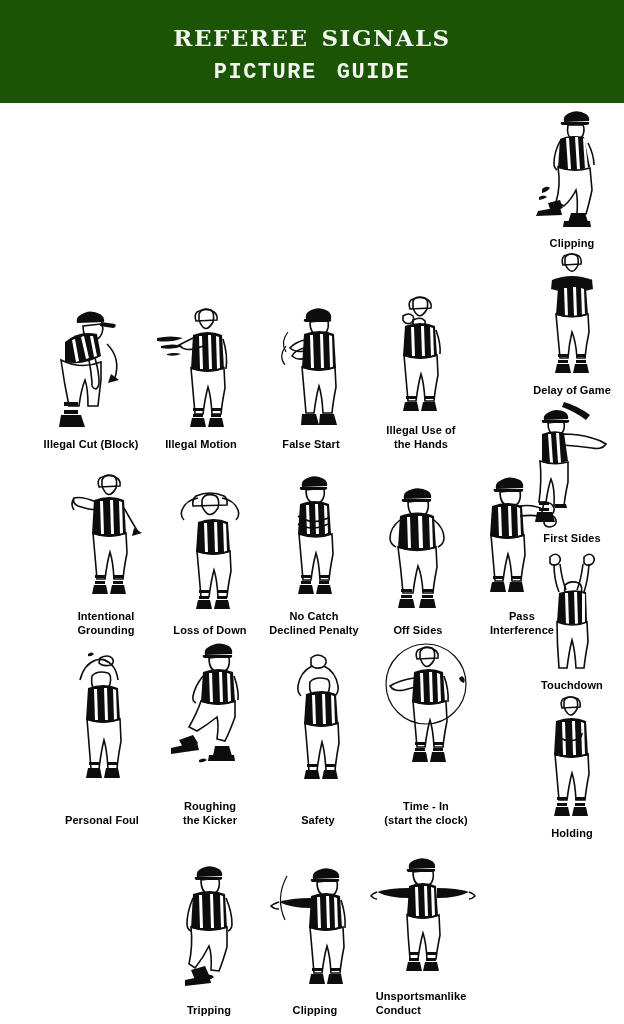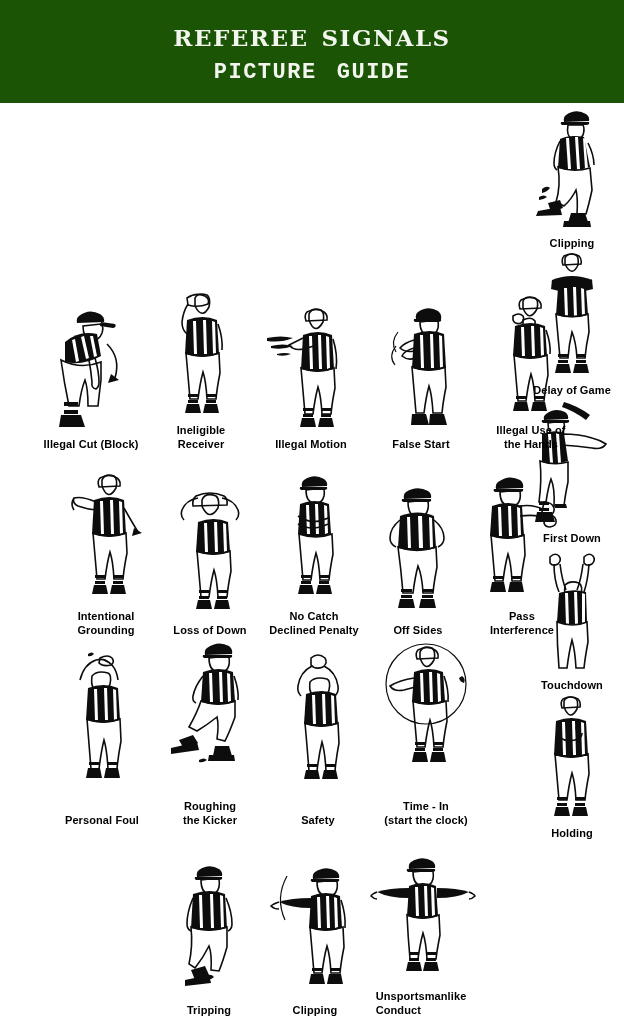--- a/index.html
+++ b/index.html
@@ -176,21 +176,21 @@
         <path class="paper" d="M20 36 l3 0 l2 29 l-3 0z"></path>
         <path class="paper" d="M28 35 l3 0 l2 30 l-3 0z"></path>
 
         <path class="paper stroke" d="M34 36 q18 0 30 4 q8 2 14 6 q-4 6 -14 4 q-14 -2 -30 -3z"></path>
 
         <path class="paper stroke" d="M12 63 q14 5 28 1 l0 20 q-3 14 -4 24 l-10 0 q1 -18 -3 -27 q-3 9 -5 23 l-7 0 q3 -22 1 -41z"></path>
         <path class="ink" d="M11 104 l10 0 l0 3 l-10 0z M11 110 l10 0 l0 3 l-10 0z"></path>
         <path class="ink" d="M9 114 l15 0 l3 10 l-20 0z"></path>
         <path class="ink" d="M27 106 l11 0 l1 4 l-12 0z"></path>
       </svg>
-      <div class="caption">First Down</div>
+      <div class="caption">First Sides</div>
     </div>
 
     <div class="cell">
       <svg class="fig" width="80" height="128" viewBox="0 0 80 128">
 
         <path class="paper stroke" d="M18 12 q5 -5 9 -1 q3 4 -1 8 q-5 3 -8 -1z"></path>
         <path class="paper stroke" d="M52 12 q5 -5 9 -1 q3 4 -1 8 q-5 3 -8 -1z"></path>
 
         <path class="paper stroke" d="M22 19 q0 16 5 28"></path>
         <path class="paper stroke" d="M28 19 q2 16 6 26"></path>
@@ -252,45 +252,20 @@
         <path class="paper stroke" d="M20 58 q20 10 40 2 l0 18 q-2 16 -3 26 l-10 0 q0 -18 -3 -26 q-4 10 -6 26 l-10 0 q-5 -24 -8 -46z"></path>
         <path class="ink" d="M23 100 l14 0 l0 4 l-14 0z M23 108 l14 0 l0 4 l-14 0z"></path>
         <path class="ink" d="M20 113 l20 0 l4 12 l-26 0z"></path>
 
         <path class="stroke" d="M66 42 q14 14 8 34"></path>
         <path class="ink" d="M70 72 l8 6 l-11 3z"></path>
       </svg>
       <div class="caption">Illegal Cut (Block)</div>
     </div>
 
-    <div class="cell">
-      <svg class="fig" width="80" height="130" viewBox="0 0 80 130">
-
-        <path class="paper stroke" d="M26 10 q9 -6 18 -2 q5 3 3 8 q-10 4 -20 1z"></path>
-        <path class="paper stroke" d="M27 16 q-5 8 -6 18"></path>
-        <path class="paper stroke" d="M34 18 q7 14 14 1 q2 -9 -2 -12 q-9 -3 -12 3z"></path>
-
-        <path class="paper stroke" d="M21 34 q0 8 5 12"></path>
-
-        <path class="ink" d="M26 32 q16 -6 30 0 l2 34 q-17 6 -34 0z"></path>
-        <path class="paper" d="M32 33 l3 0 l1 33 l-3 0z"></path>
-        <path class="paper" d="M42 32 l3 0 l1 34 l-3 0z"></path>
-        <path class="paper" d="M51 33 l3 1 l1 31 l-3 1z"></path>
-
-        <path class="paper stroke" d="M57 36 q5 14 4 26"></path>
-
-        <path class="paper stroke" d="M25 65 q17 6 33 0 l1 20 q-3 15 -4 26 l-9 0 q-1 -18 -4 -27 q-3 11 -5 27 l-8 0 q-2 -24 -4 -46z"></path>
-        <path class="ink" d="M27 106 l10 0 l0 3 l-10 0z M27 112 l10 0 l0 3 l-10 0z"></path>
-        <path class="ink" d="M45 106 l10 0 l0 3 l-10 0z M45 112 l10 0 l0 3 l-10 0z"></path>
-        <path class="ink" d="M26 116 l12 0 l2 9 l-16 0z"></path>
-        <path class="ink" d="M44 116 l12 0 l2 9 l-16 0z"></path>
-      </svg>
-      <div class="caption">Ineligible
-Receiver</div>
-    </div>
 
     <div class="cell">
       <svg class="fig" width="92" height="130" viewBox="0 0 92 130">
 
         <path class="ink" d="M2 36 q14 -3 26 0 q-12 5 -26 3z"></path>
         <path class="ink" d="M6 44 q12 -3 22 0 q-10 4 -22 2z"></path>
         <path class="ink" d="M12 52 q8 -2 14 0 q-7 3 -14 1z"></path>
 
         <path class="paper stroke" d="M42 10 q9 -5 17 0 q4 3 3 8 l-21 1 q-2 -6 1 -9z"></path>
         <path class="paper stroke" d="M44 18 q6 16 14 2 q2 -9 -2 -12 q-9 -3 -12 4z"></path>

